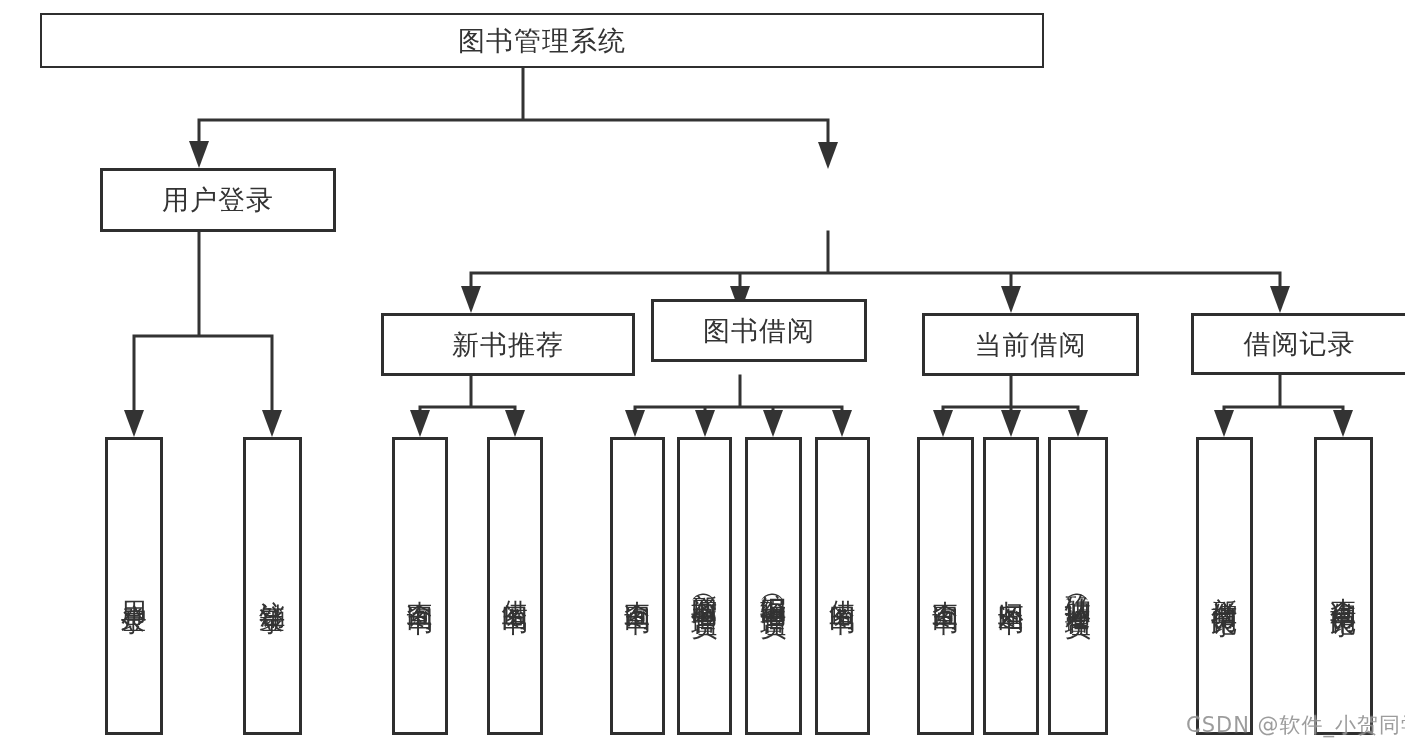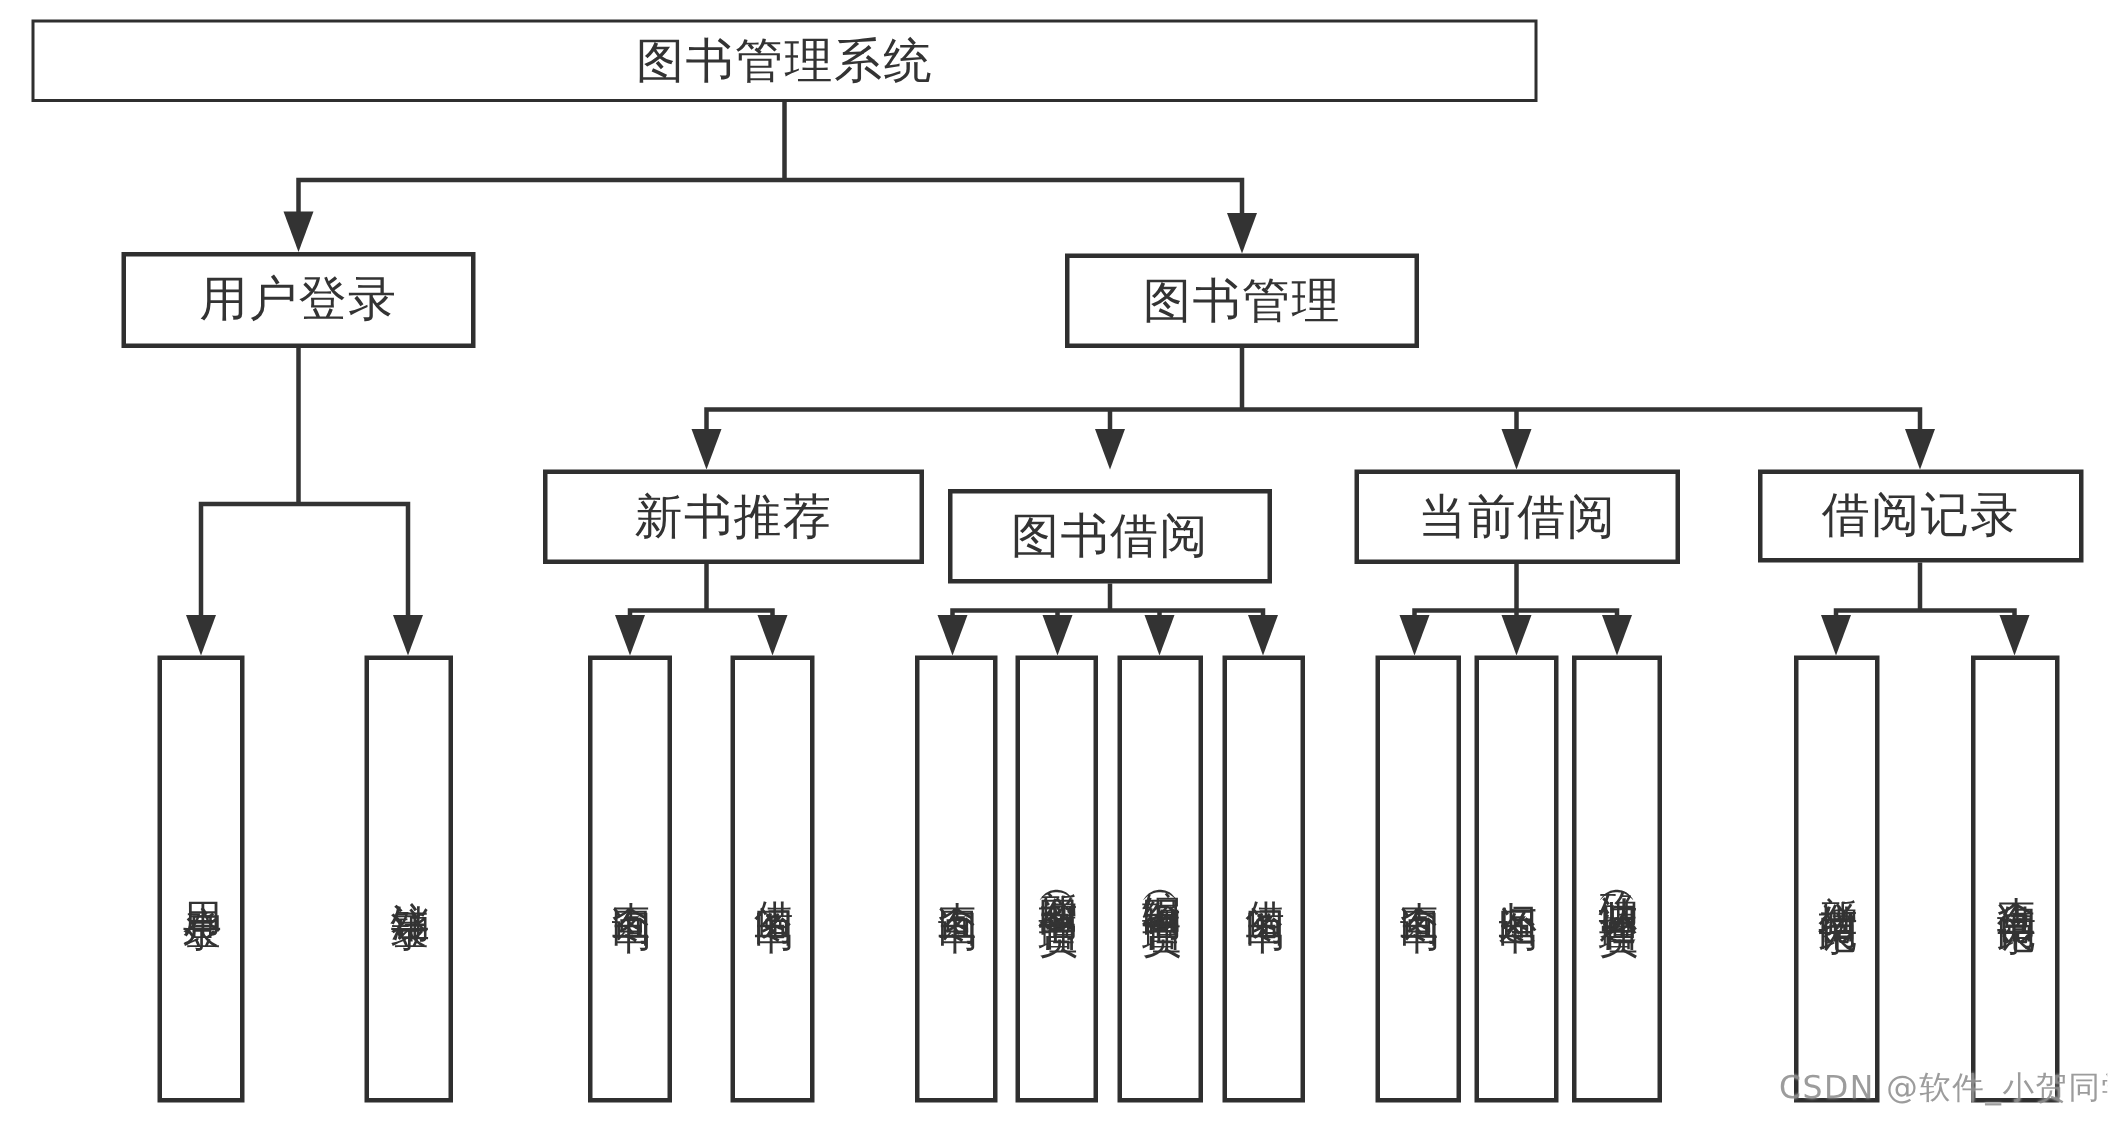--- a/index.html
+++ b/index.html
@@ -21,21 +21,21 @@
     box-sizing: border-box;
     background: #ffffff;
     border: 3px solid #2f2f2f;
     color: #333333;
     display: flex;
     align-items: center;
     justify-content: center;
     z-index: 1;
     text-align: center;
   }
-  .h-node { font-size: 32px; letter-spacing: 1px; }
+  .h-node { font-size: 27px; letter-spacing: 1px; margin-left: 19px; }
   .root-node { border-width: 2.5px; }
   .v-node {
     writing-mode: vertical-rl;
     text-orientation: mixed;
     font-size: 26px;
     letter-spacing: 3px;
     line-height: 1.1;
   }
   .watermark {
     position: absolute;
@@ -97,24 +97,23 @@
       <polygon points="1068,410 1088,410 1078,437"></polygon>
 
       <polygon points="1214,410 1234,410 1224,437"></polygon>
       <polygon points="1333,410 1353,410 1343,437"></polygon>
     </g>
   </svg>
 
   <div class="node h-node root-node" style="left:21px; top:13px; width:1004px; height:55px;">图书管理系统</div>
 
   <div class="node h-node" style="left:81px; top:168px; width:236px; height:64px;">用户登录</div>
-  <div class="node h-node" style="left:710px; top:169px; width:236px; height:63px;">图书管理</div>
 
   <div class="node h-node" style="left:362px; top:313px; width:254px; height:63px;">新书推荐</div>
-  <div class="node h-node" style="left:632px; top:326px; width:216px; height:63px;text-align:center;">图书借阅</div>
+  <div class="node h-node" style="left:632px; top:299px; width:216px; height:63px;text-align:center;">图书借阅</div>
   <div class="node h-node" style="left:1172px; top:313px; width:217px; height:62px;">借阅记录</div>
   <div class="node h-node" style="left:903px; top:313px; width:217px; height:63px;">当前借阅</div>
 
   <div class="node v-node" style="left:105px; top:437px; width:58px; height:298px;">用户登录</div>
   <div class="node v-node" style="left:243px; top:437px; width:59px; height:298px;">注销登录</div>
 
   <div class="node v-node" style="left:392px; top:437px; width:56px; height:298px;">查询图书</div>
   <div class="node v-node" style="left:487px; top:437px; width:56px; height:298px;">借阅图书</div>
 
   <div class="node v-node" style="left:610px; top:437px; width:55px; height:298px;">查询图书</div>

